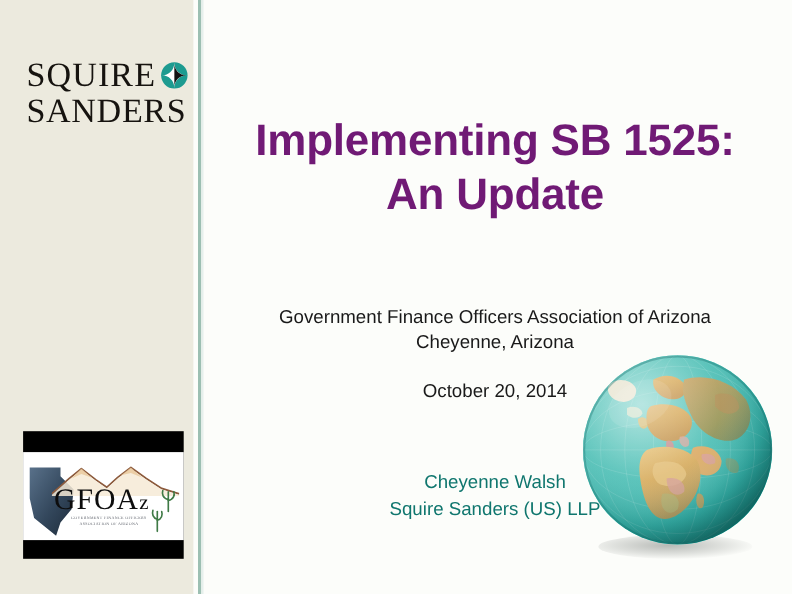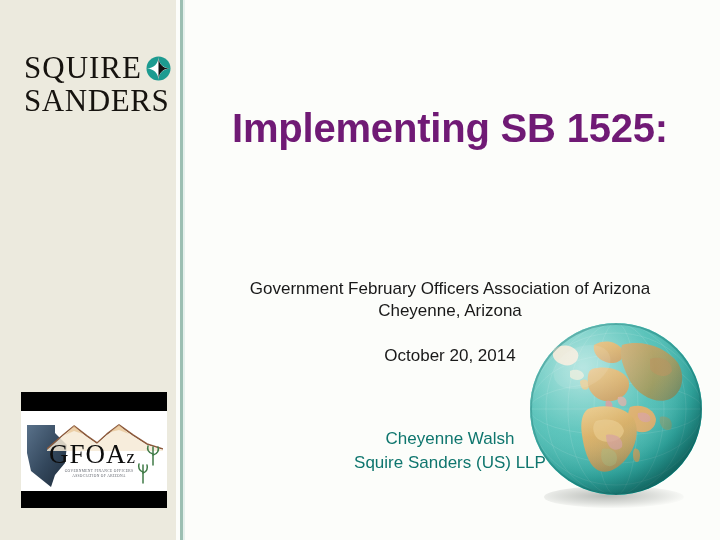--- a/index.html
+++ b/index.html
@@ -251,24 +251,25 @@
           <path d="M8 29 C4 28 3 24 4 21"></path>
           <path d="M8 30 C12 29 13 25 12 22"></path>
         </g>
       </svg>
 
     </div>
   </div>
 
   <div id="title">
     <div>Implementing SB 1525:</div>
+    <div>An Update</div>
   </div>
 
   <div id="subtitle-block">
-    <div>Government February Officers Association of Arizona</div>
+    <div>Government Finance Officers Association of Arizona</div>
     <div>Cheyenne, Arizona</div>
     <span class="sb-spacer"></span>
     <div>October 20, 2014</div>
   </div>
 
   <div id="presenter-block">
     <div>Cheyenne Walsh</div>
     <div>Squire Sanders (US) LLP</div>
   </div>
 

